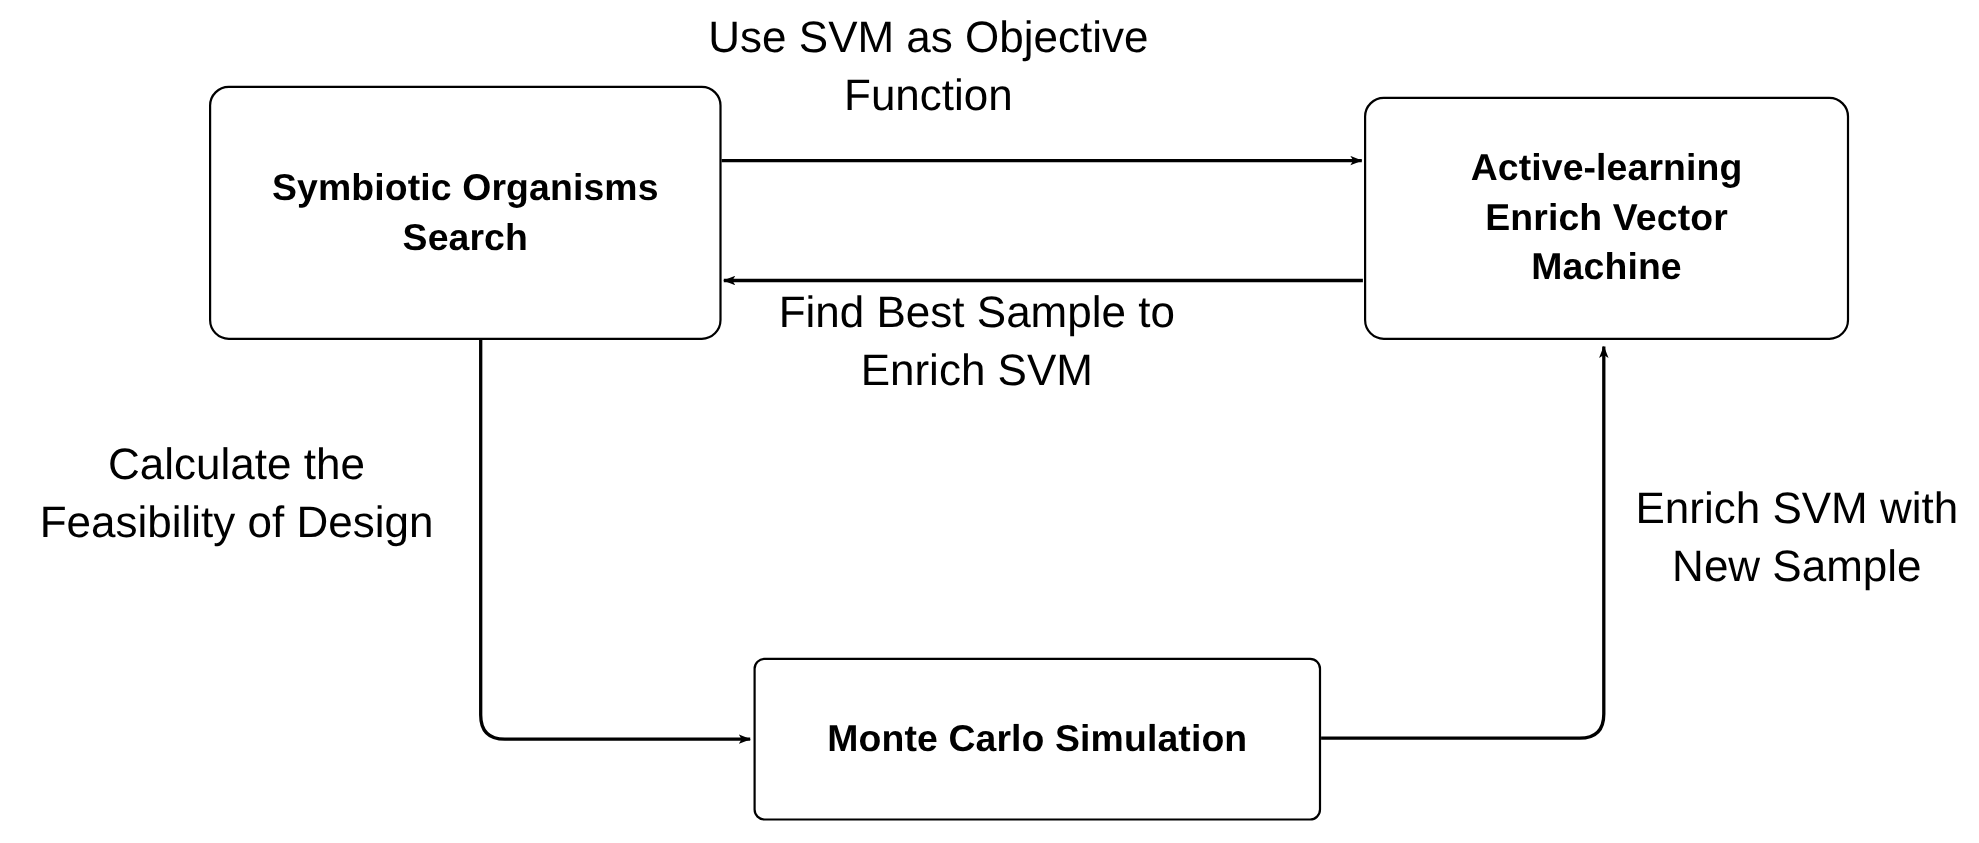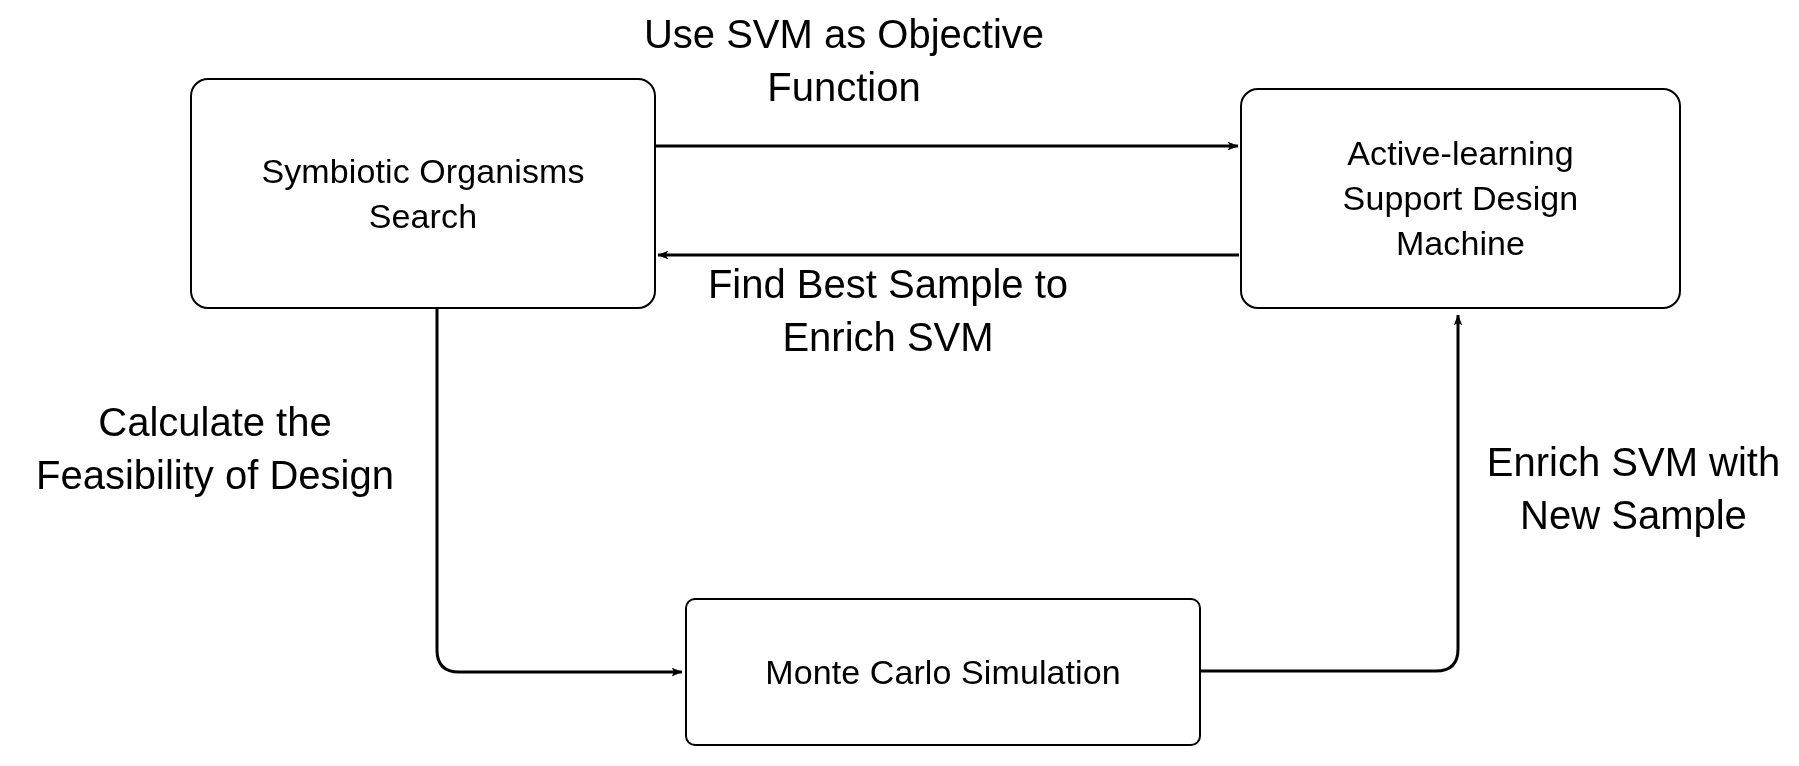--- a/index.html
+++ b/index.html
@@ -34,20 +34,21 @@
     color: #000000;
     font-size: 34px;
     line-height: 1.32;
     letter-spacing: 0.1px;
     z-index: 2;
   }
   .node-label {
     display: block;
     padding: 0 14px;
     white-space: pre-line;
+    font-weight: bold;
   }
   .edge-label {
     position: absolute;
     color: #000000;
     font-size: 40px;
     line-height: 1.32;
     text-align: center;
     white-space: pre-line;
     z-index: 3;
   }
@@ -81,21 +82,21 @@
     <path d="M1201,671 L1436,671 Q1458,671 1458,649 L1458,315" fill="none" stroke="#000000" stroke-width="3" marker-end="url(#arrowhead)"></path>
   </svg>
 
   <div class="node" id="node-sos">
     <span class="node-label">Symbiotic Organisms
 Search</span>
   </div>
 
   <div class="node" id="node-svm">
     <span class="node-label">Active-learning
-Support Design
+Enrich Vector
 Machine</span>
   </div>
 
   <div class="node" id="node-mcs">
     <span class="node-label">Monte Carlo Simulation</span>
   </div>
 
   <div class="edge-label" id="lbl-objective">Use SVM as Objective
 Function</div>
 

